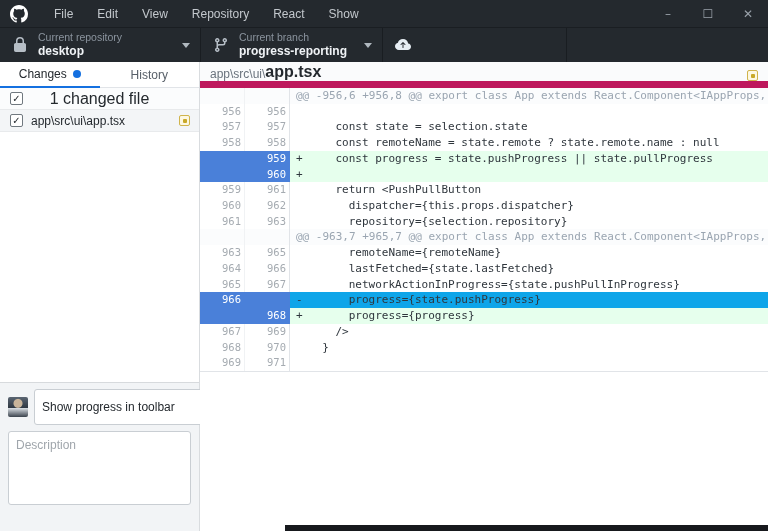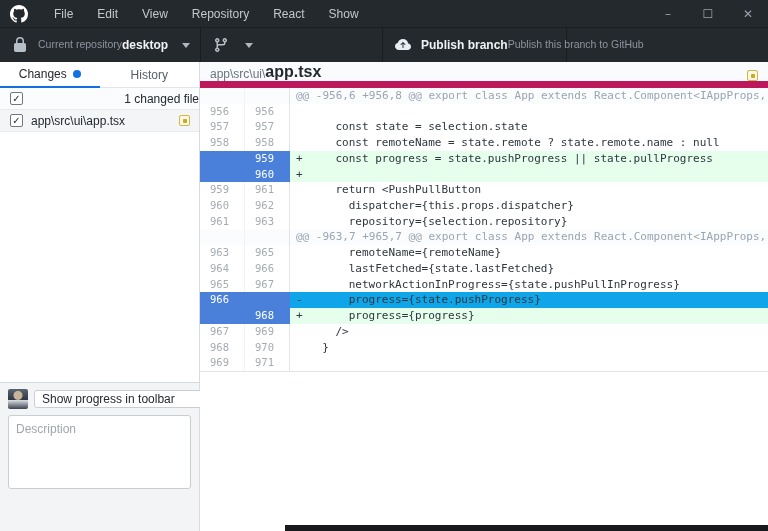--- a/index.html
+++ b/index.html
@@ -32,21 +32,21 @@
     background:#24292e; display:flex;
   }
   .tb-section {
     display:flex; align-items:center; padding:0 10px 0 12px;
     border-right:1px solid #191d21; height:100%;
   }
   .tb-repo   { width:201px; }
   .tb-branch { width:182px; }
   .tb-publish{ width:184px; }
   .tb-icon { width:16px; height:16px; margin-right:10px; flex:0 0 auto; }
-  .tb-text { display:flex; flex-direction:row; line-height:1.25; min-width:0; flex:1; }
+  .tb-text { display:flex; flex-direction:column; line-height:1.25; min-width:0; flex:1; }
   .tb-label { font-size:10.5px; color:#8b949e; }
   .tb-value { font-size:12px; font-weight:bold; color:#f0f3f6; white-space:nowrap; }
   .tb-sub   { font-size:10.5px; color:#8b949e; white-space:nowrap; }
   .chevron {
     width:0; height:0; border-left:4px solid transparent; border-right:4px solid transparent;
     border-top:5px solid #b0b8bf; margin-left:6px; flex:0 0 auto;
   }
   
   .sidebar {
     position:absolute; left:0; top:62px; width:200px; height:469px;
@@ -58,22 +58,22 @@
     font-size:12px; color:#586069; position:relative; cursor:default;
     border-bottom:1px solid #e1e4e8;
   }
   .tab.active { color:#24292e; border-bottom:2px solid #1470e0; }
   .tab-dot { width:8px; height:8px; border-radius:50%; background:#1470e0; margin-left:6px; }
   .selectall-row {
     height:22px; position:relative; display:flex; align-items:center;
     border-bottom:1px solid #e8eaec; background:#fbfcfd; flex:0 0 auto;
   }
   .selectall-label {
-    position:absolute; left:0; width:100%; text-align:right;
-    font-size:12px; color:#24292e;
+    position:absolute; left:0; width:100%; text-align:center;
+    font-size:16px; color:#24292e;
   }
   .checkbox {
     width:13px; height:13px; border:1px solid #70787f; border-radius:2px; background:#fff;
     margin-left:10px; display:flex; align-items:center; justify-content:center;
     font-size:10px; color:#24292e; line-height:1; flex:0 0 auto; z-index:1;
   }
   .file-list { flex:1 1 auto; }
   .file-row {
     height:22px; display:flex; align-items:center;
     background:#f3f5f7; border-bottom:1px solid #e8eaec;
@@ -90,21 +90,21 @@
     padding:6px 8px 0 8px; display:flex; flex-direction:column;
   }
   .commit-row1 { display:flex; align-items:center; }
   .avatar {
     width:20px; height:20px; border-radius:2px; flex:0 0 auto;
     background:
       radial-gradient(circle at 50% 32%, #c9b49a 0 4px, transparent 5px),
       linear-gradient(180deg, #5a6572 0%, #2e3742 55%, #d8dde2 56%, #3a424c 100%);
   }
   .summary-input {
-    flex:1; height:18px; margin-left:6px; border:1px solid #c9ced3; border-radius:3px;
+    flex:1; height:36px; margin-left:6px; border:1px solid #c9ced3; border-radius:3px;
     padding:0 7px; font-size:12px; color:#24292e; background:#fff; outline:none;
     font-family:"Liberation Sans", sans-serif;
   }
   .desc-area {
     margin-top:6px; height:74px; resize:none; border:1px solid #c9ced3; border-radius:3px;
     padding:6px 7px; font-size:12px; color:#24292e; background:#fff; outline:none;
     font-family:"Liberation Sans", sans-serif;
   }
   .desc-area::placeholder { color:#a0a6ac; }
   .commit-btn {
@@ -122,21 +122,21 @@
   .pathbar .prefix { font-size:12px; color:#6a737d; }
   .pathbar .fname  { font-size:16px; color:#24292e; font-weight:bold; }
   .pathbar .status-modified { margin:0 0 0 auto; }
   .diff {
     display:grid; grid-template-columns:45px 45px 1fr; grid-auto-rows:15.72px;
     border-bottom:1px solid #e1e4e8;
     font-family:"DejaVu Sans Mono", monospace; font-size:11px; line-height:15.72px;
     color:#2f363d; overflow:hidden;
   }
   .ln {
-    text-align:right; padding-right:15px; color:#a5abb1; font-size:10.5px;
+    text-align:right; padding-right:3px; color:#a5abb1; font-size:10.5px;
     background:#fff; border-right:1px solid #f0f2f4; overflow:hidden;
   }
   .ln.ln2 { border-right:1px solid #e1e4e8; }
   .ln.sel { background:#4a80d9; color:#fff; border-right-color:#4a80d9; }
   .code { padding-left:6px; white-space:pre; overflow:hidden; }
   .code .sign { display:inline-block; width:13px; }
   .row-add    .code { background:#e6ffed; }
   .row-remove .code { background:#0ea5e9; }
   .row-hunk   .code { color:#9aa5b1; background:#fbfcfd; }
   .row-hunk   .ln   { background:#fbfcfd; }
@@ -173,30 +173,30 @@
     <div class="tb-text">
       <span class="tb-label">Current repository</span>
       <span class="tb-value">desktop</span>
     </div>
     <span class="chevron"></span>
   </div>
   <div class="tb-section tb-branch">
     <svg class="tb-icon" viewBox="0 0 16 16" aria-hidden="true">
       <path fill="#b6bec6" d="M9.5 3.25a2.25 2.25 0 1 1 3 2.122V6A2.5 2.5 0 0 1 10 8.5H6a1 1 0 0 0-1 1v1.128a2.251 2.251 0 1 1-1.5 0V5.372a2.25 2.25 0 1 1 1.5 0v1.836A2.493 2.493 0 0 1 6 7h4a1 1 0 0 0 1-1v-.628A2.25 2.25 0 0 1 9.5 3.25zm-6 0a.75.75 0 1 0 1.5 0 .75.75 0 0 0-1.5 0zm8.25-.75a.75.75 0 1 0 0 1.5.75.75 0 0 0 0-1.5zM4.25 12a.75.75 0 1 0 0 1.5.75.75 0 0 0 0-1.5z"></path>
     </svg>
+    <div class="tb-text">
+      <span class="tb-label">Current branch</span>
+      <span class="tb-value">progress-reporting</span>
+    </div>
     <span class="chevron"></span>
   </div>
   <div class="tb-section tb-publish">
     <svg class="tb-icon" viewBox="0 0 16 16" aria-hidden="true">
       <path fill="#e6edf3" d="M8 2a5.53 5.53 0 0 0-3.594 1.342c-.766.66-1.321 1.52-1.464 2.383C1.266 6.095 0 7.555 0 9.318 0 11.366 1.708 13 3.781 13h8.906C14.502 13 16 11.57 16 9.773c0-1.636-1.242-2.969-2.834-3.194C12.923 3.999 10.69 2 8 2zm2.354 5.146a.5.5 0 0 1-.708.708L8.5 6.707V10.5a.5.5 0 0 1-1 0V6.707L6.354 7.854a.5.5 0 1 1-.708-.708l2-2a.5.5 0 0 1 .708 0l2 2z"></path>
     </svg>
-    <div class="tb-text">
-      <span class="tb-value">Publish branch</span>
-      <span class="tb-sub">Publish this branch to GitHub</span>
-    </div>
   </div>
 </div>
 
 <div class="sidebar">
   <div class="tabbar">
       <div class="tab active">
         <span>Changes</span>
         <span class="tab-dot"></span>
       </div>
       <div class="tab">

